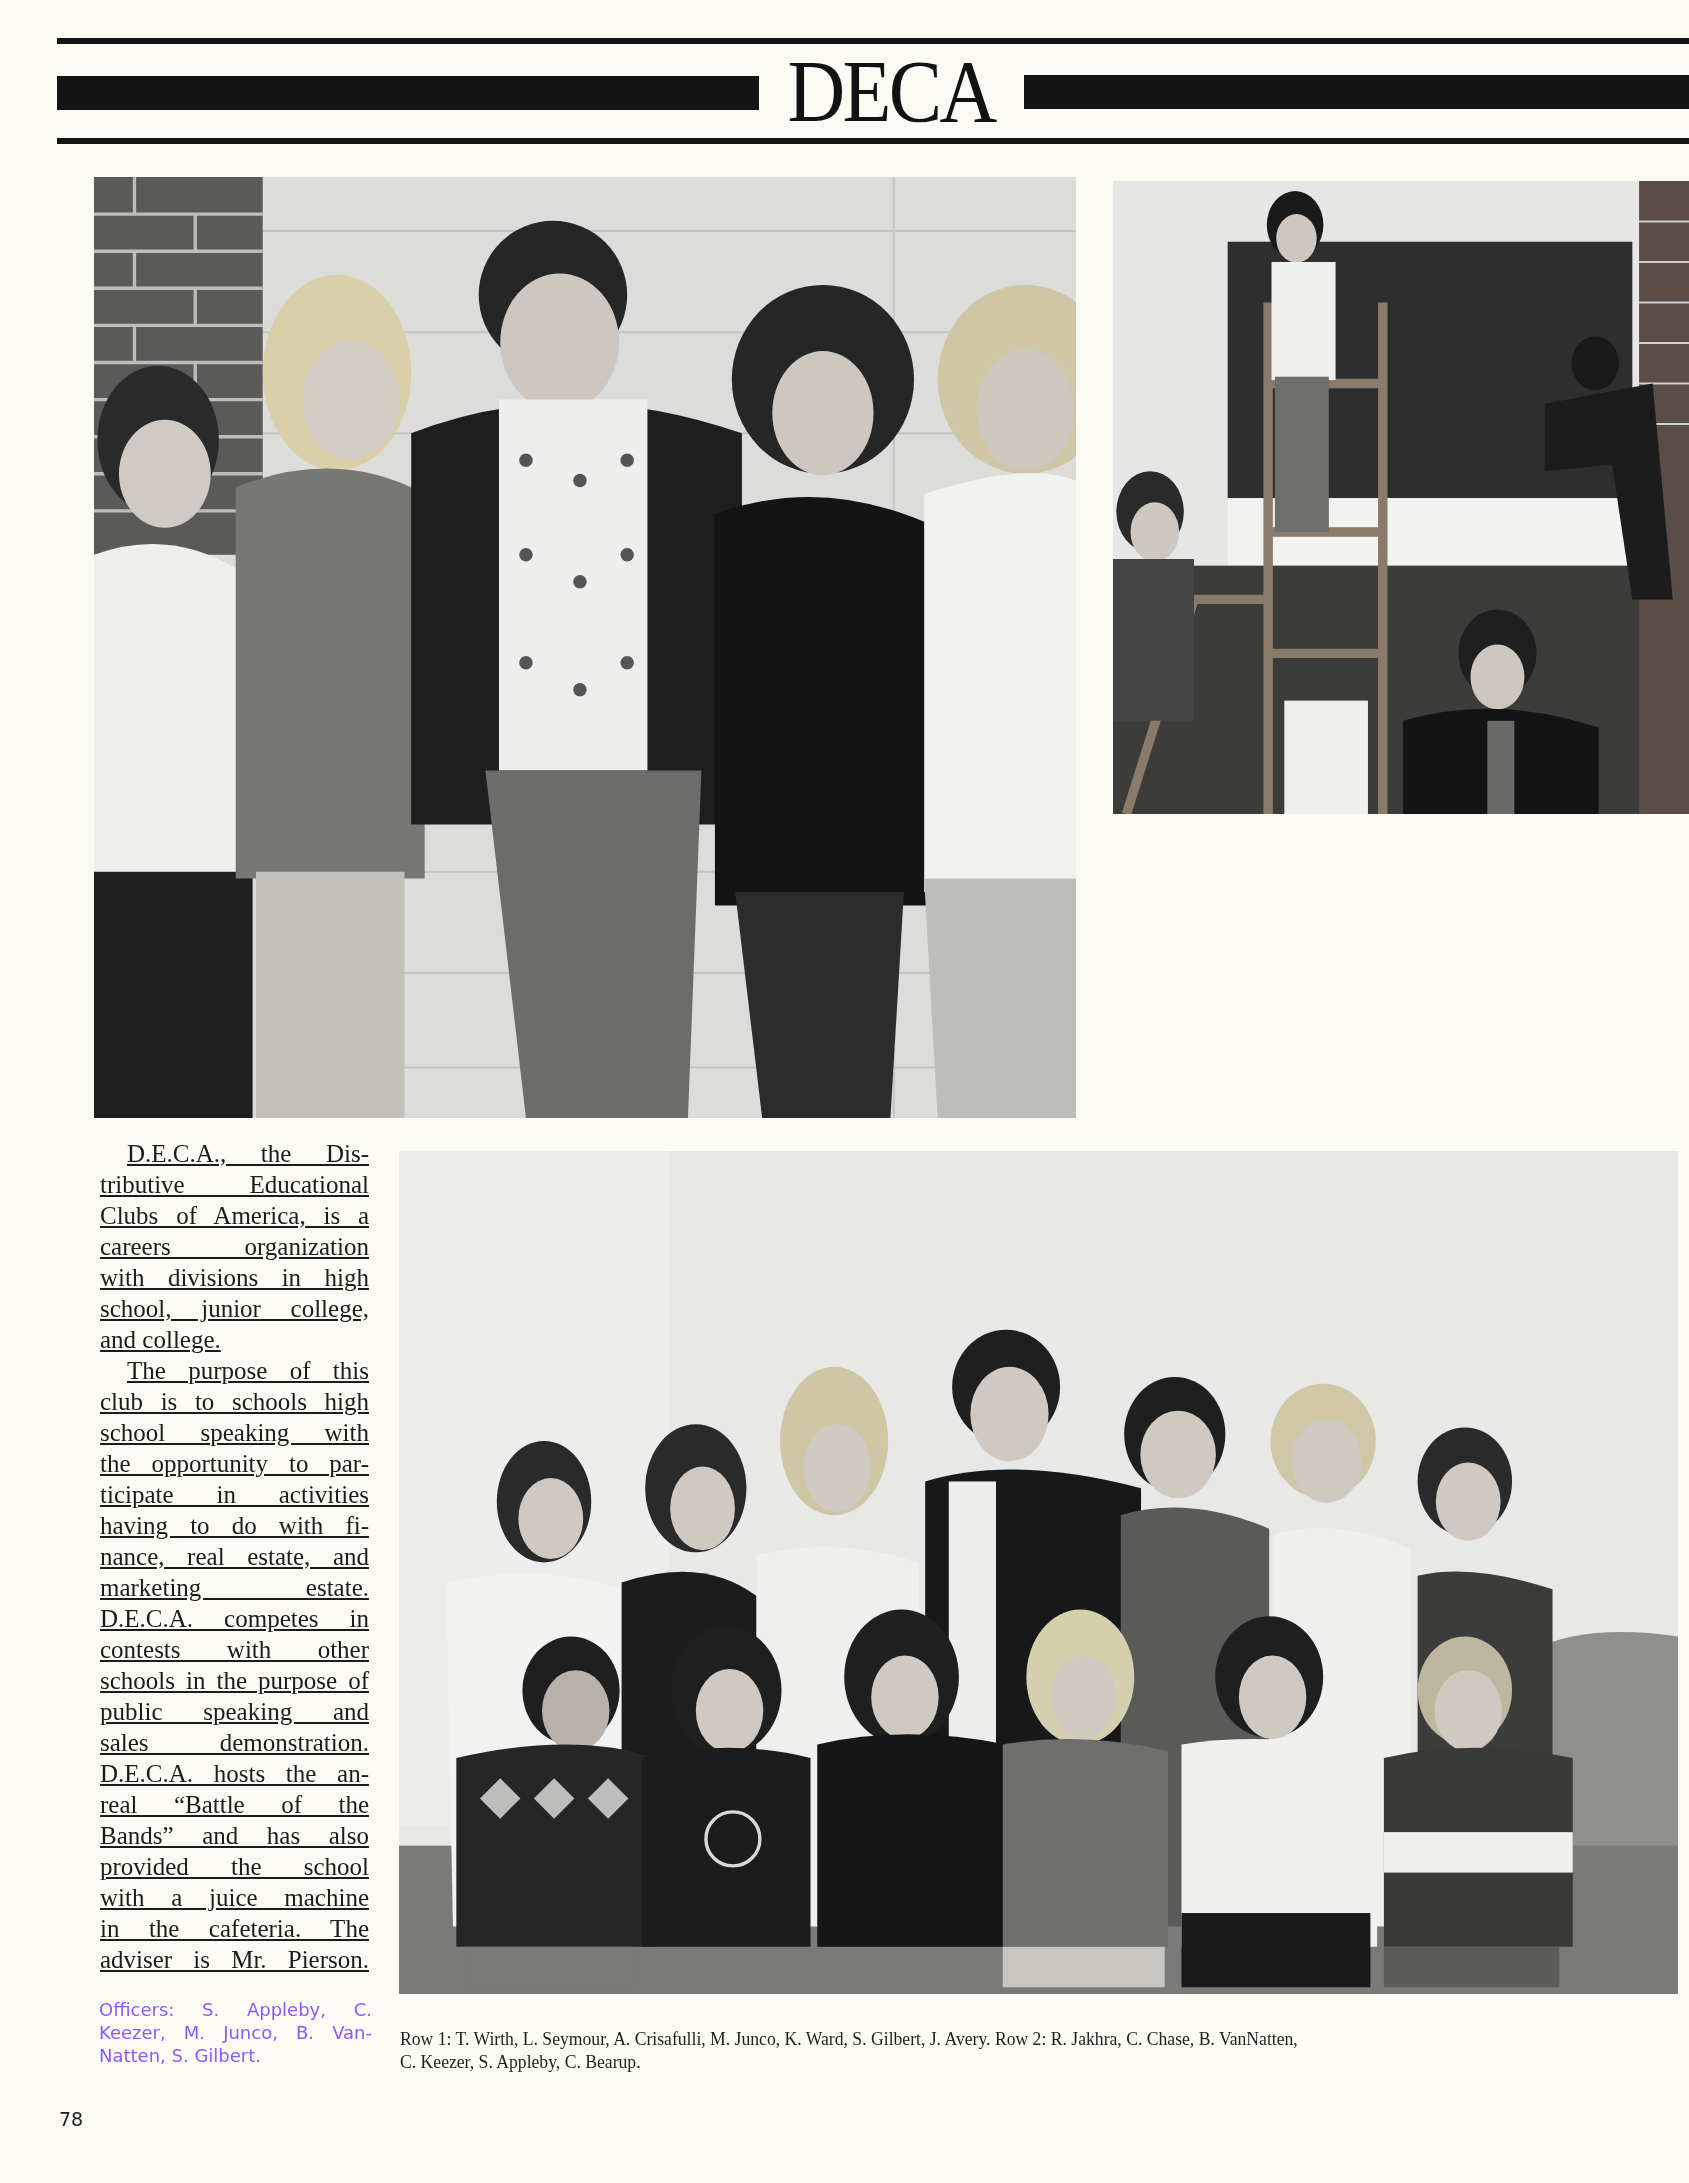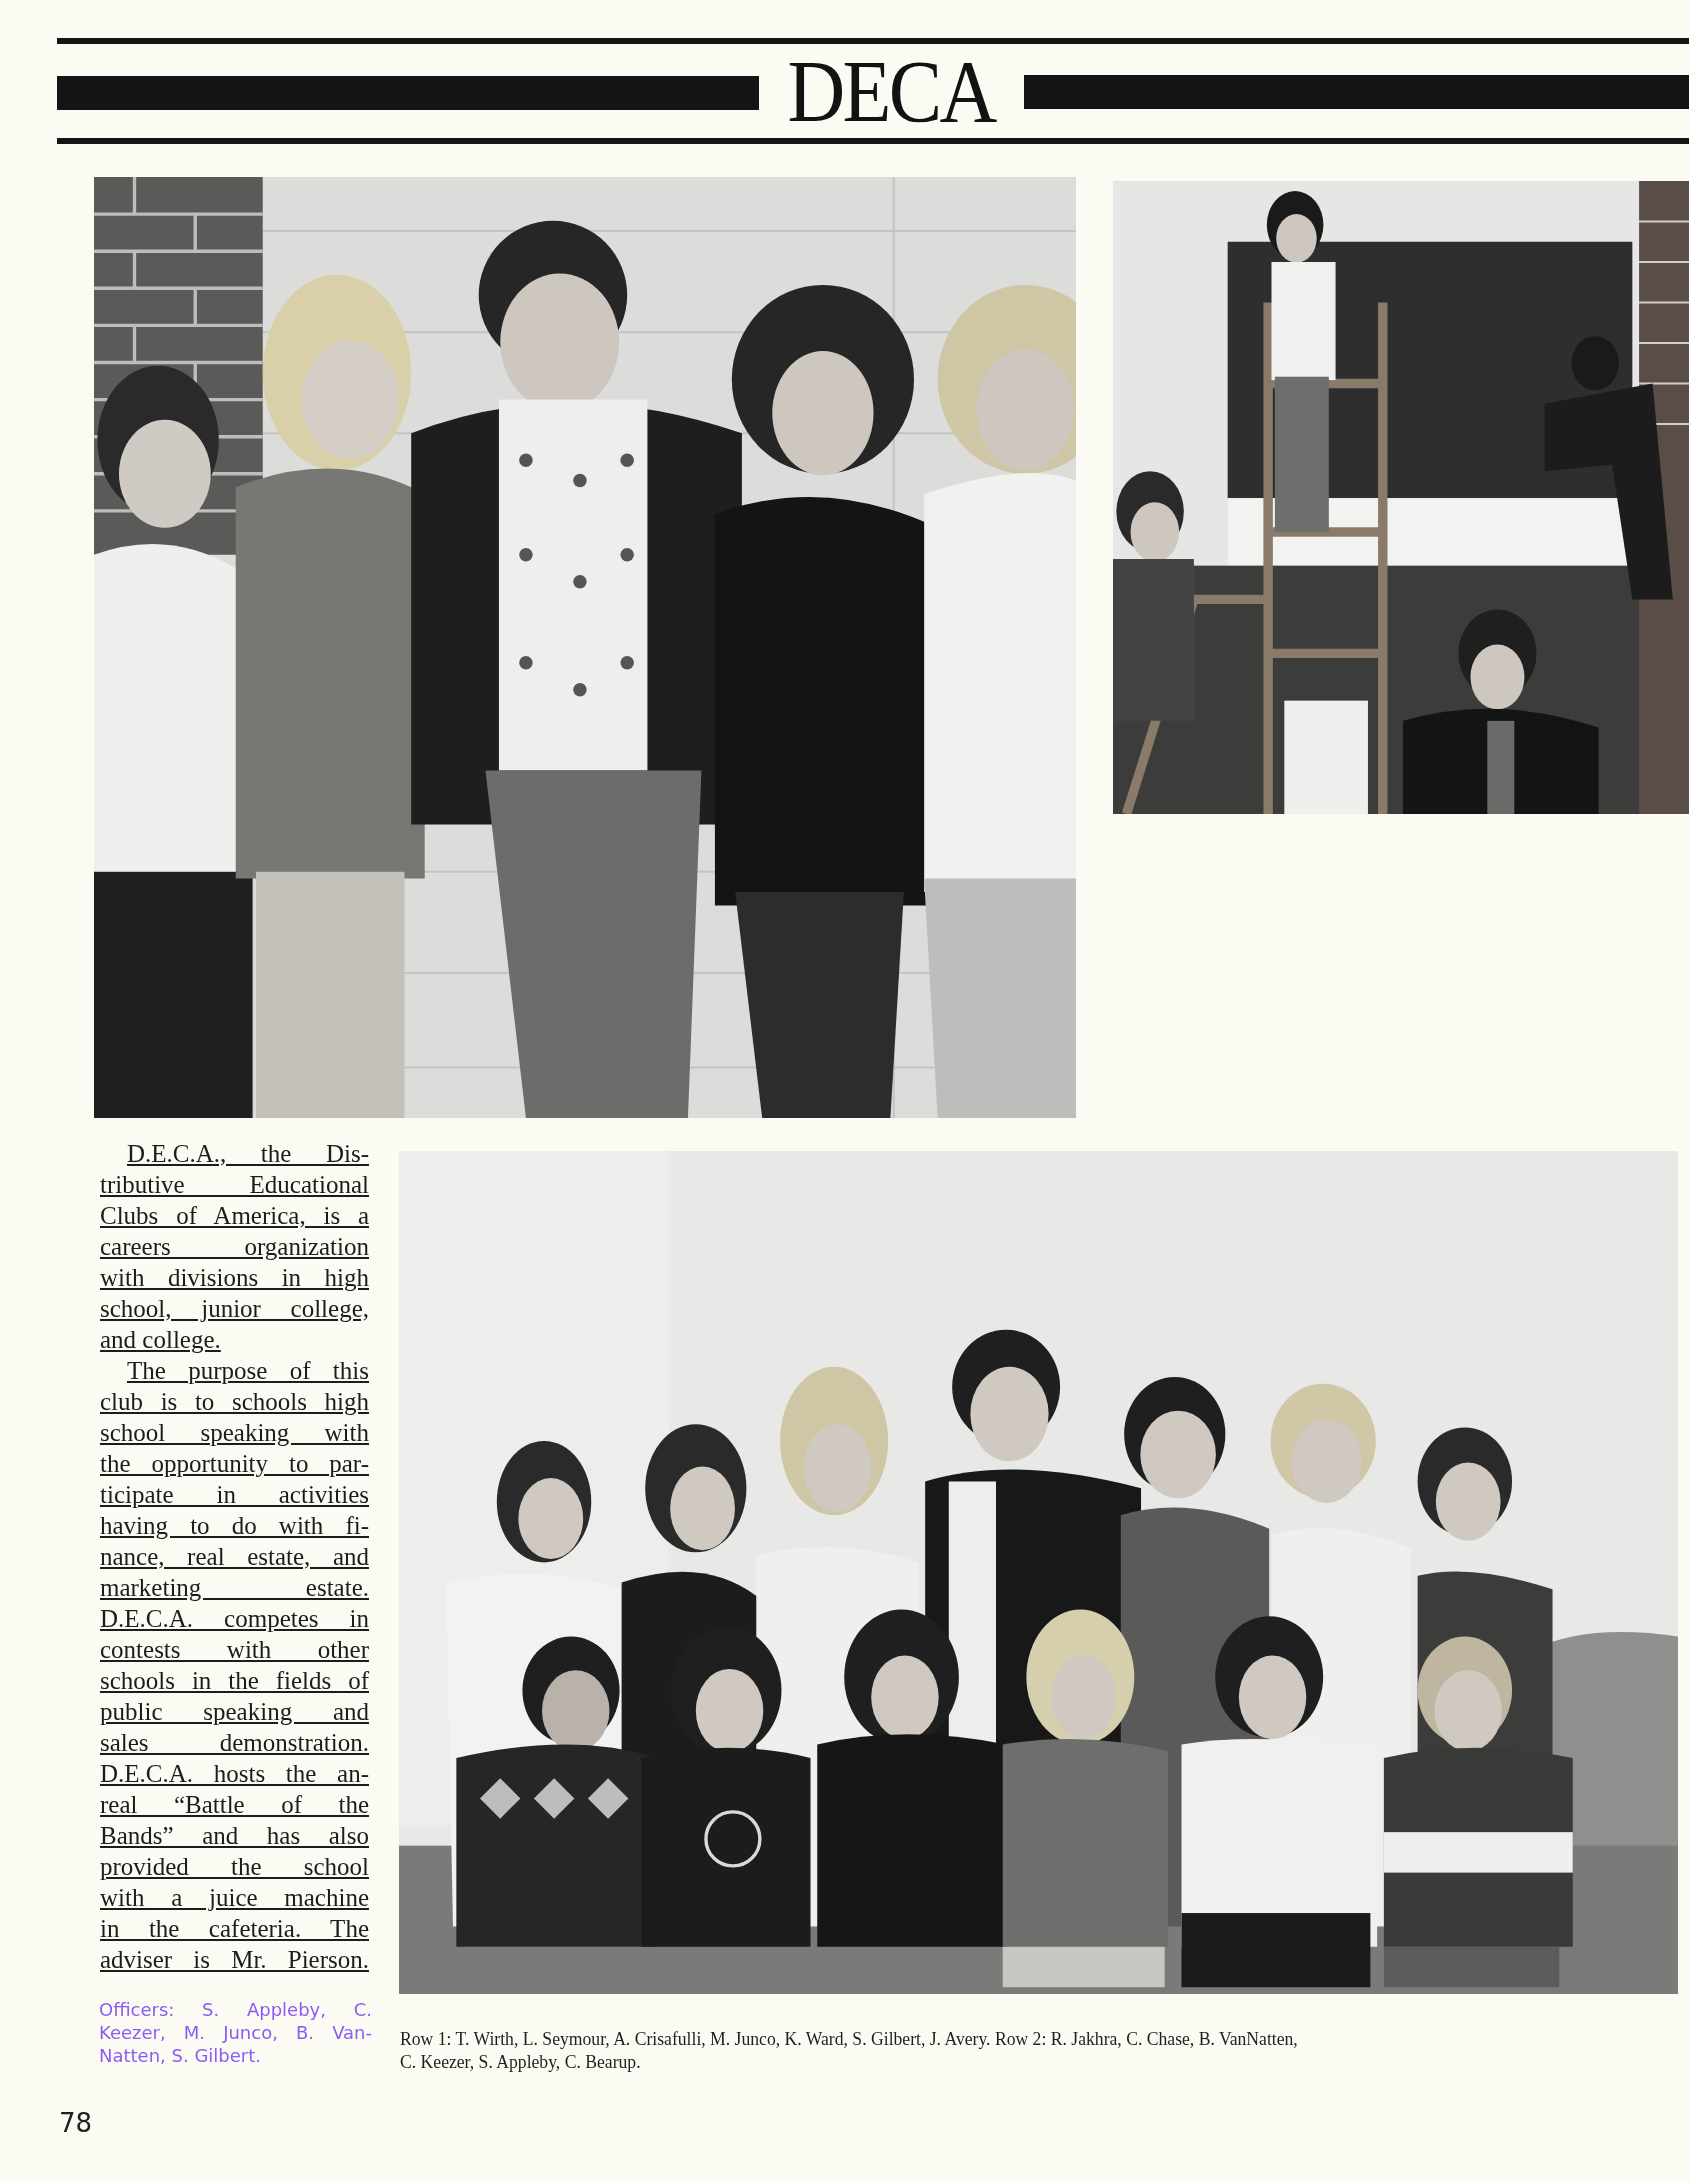--- a/index.html
+++ b/index.html
@@ -47,21 +47,21 @@
   .group-caption {
     position:absolute; left:400px; top:2027px; width:1268px;
     font-family:"Liberation Serif", serif;
     font-size:19.6px; line-height:23px; color:#1f1f1f;
     transform:scaleX(0.9); transform-origin:left top;
   }
   .group-caption .line { display:block; white-space:nowrap; }
   .page-number {
     position:absolute; left:59px; top:2108px;
     font-family:"DejaVu Sans", "Liberation Sans", sans-serif;
-    font-size:26px; color:#1f1f1f;
+    font-size:19px; color:#1f1f1f;
   }
 </style>
 </head>
 <body>
 
 <div class="rule rule-top"></div>
 <div class="rule bar-left"></div>
 <div class="page-title">DECA</div>
 <div class="rule bar-right"></div>
 <div class="rule rule-bottom"></div>
@@ -195,21 +195,21 @@
   <span class="line indent">The purpose of this</span>
   <span class="line">club is to schools high</span>
   <span class="line">school speaking with</span>
   <span class="line">the opportunity to par-</span>
   <span class="line">ticipate in activities</span>
   <span class="line">having to do with fi-</span>
   <span class="line">nance, real estate, and</span>
   <span class="line">marketing estate.</span>
   <span class="line">D.E.C.A. competes in</span>
   <span class="line">contests with other</span>
-  <span class="line">schools in the fields of</span>
+  <span class="line">schools in the purpose of</span>
   <span class="line">public speaking and</span>
   <span class="line">sales demonstration.</span>
   <span class="line">D.E.C.A. hosts the an-</span>
   <span class="line">real “Battle of the</span>
   <span class="line">Bands” and has also</span>
   <span class="line">provided the school</span>
   <span class="line">with a juice machine</span>
   <span class="line">in the cafeteria. The</span>
   <span class="line">adviser is Mr. Pierson.</span>
 </div>

